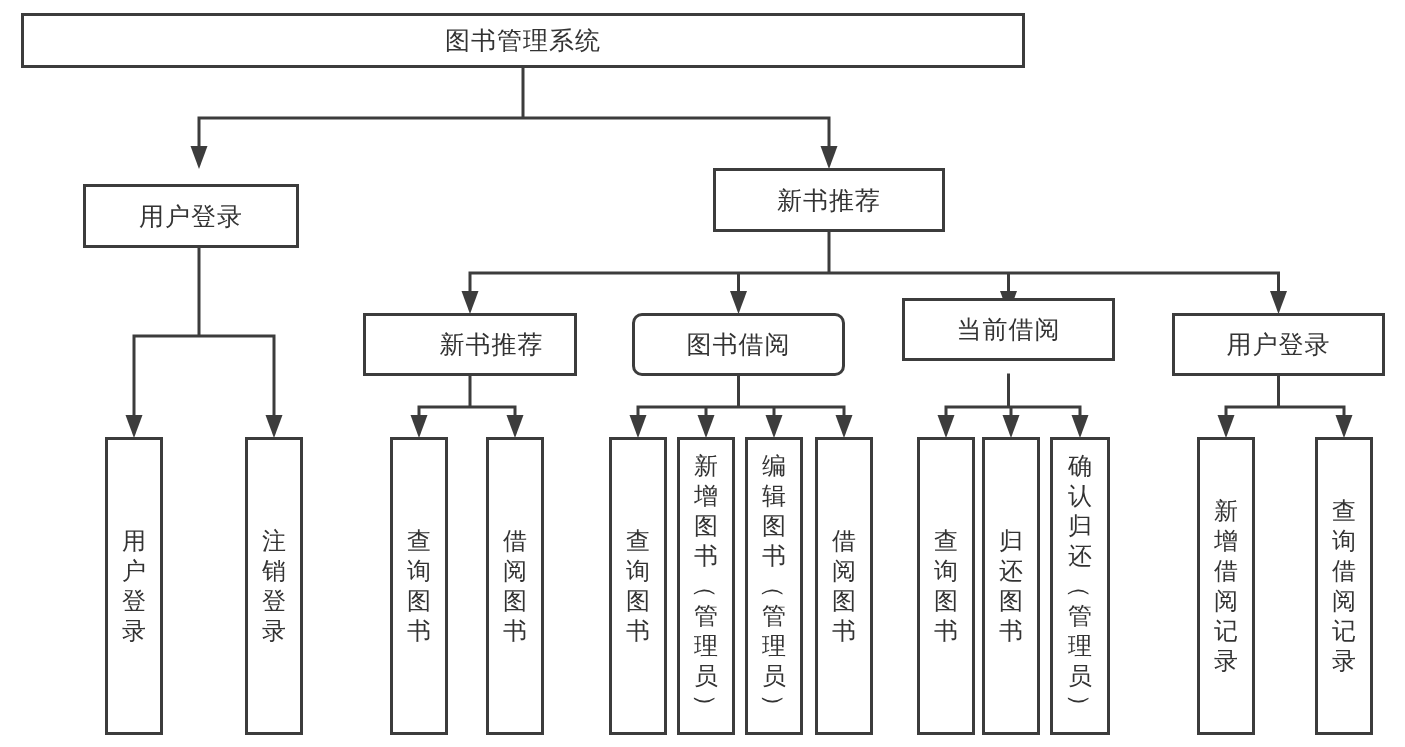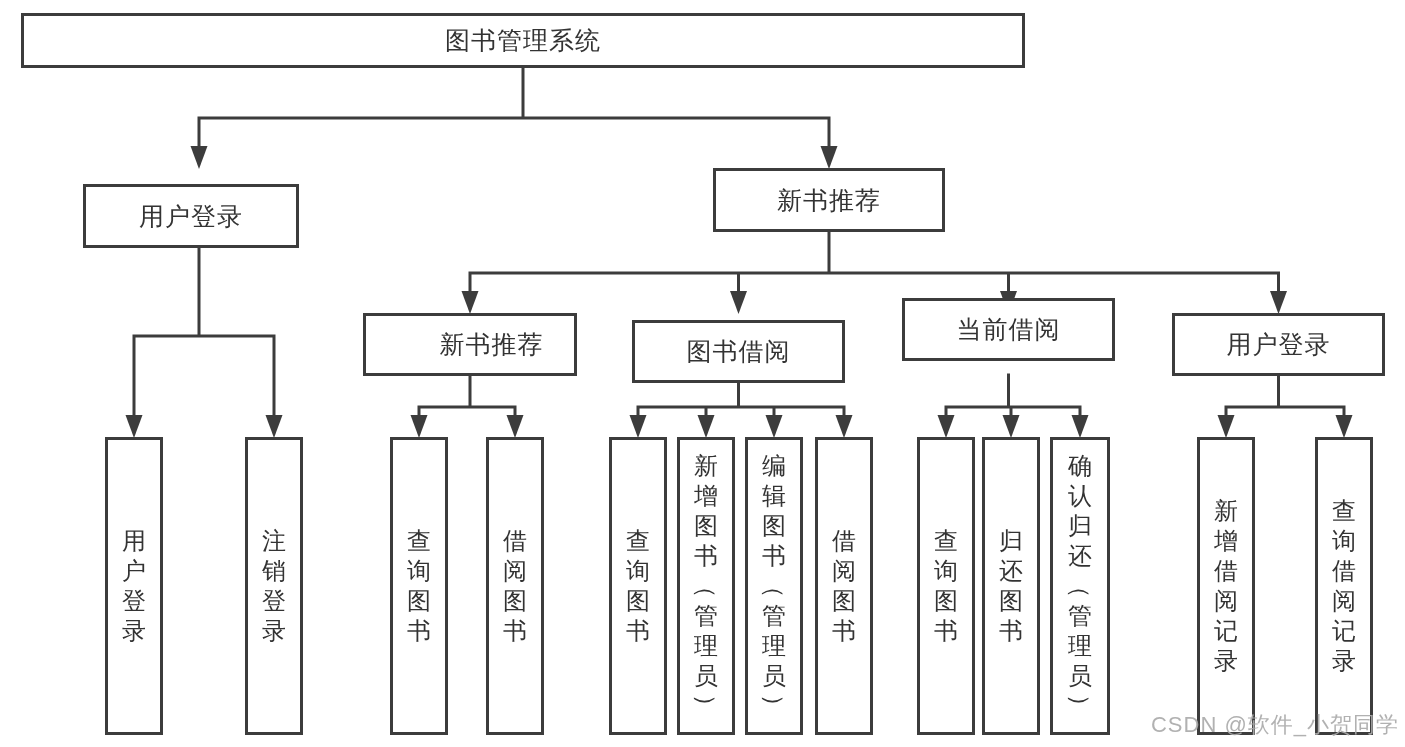--- a/index.html
+++ b/index.html
@@ -65,21 +65,21 @@
       </div>
       <div class="node" style="left: 83px; top: 168px; width: 216px; height: 64px; margin-top: 16px;">
         <span class="hlabel">用户登录</span>
       </div>
       <div class="node" style="left: 713px; top: 168px; width: 232px; height: 64px;">
         <span class="hlabel">新书推荐</span>
       </div>
       <div class="node" style="left: 363px; top: 313px; width: 214px; height: 63px; padding-left: 43px;">
         <span class="hlabel">新书推荐</span>
       </div>
-      <div class="node" style="left: 632px; top: 320px; width: 213px; height: 63px;">
+      <div class="node" style="left: 632px; top: 313px; width: 213px; height: 63px; border-radius: 10px;">
         <span class="hlabel">图书借阅</span>
       </div>
       <div class="node" style="left: 902px; top: 298px; width: 213px; height: 63px;">
         <span class="hlabel">当前借阅</span>
       </div>
       <div class="node" style="left: 1172px; top: 313px; width: 213px; height: 63px;">
         <span class="hlabel">用户登录</span>
       </div>
       <div class="node vertical" style="left: 105px; top: 437px; width: 58px; height: 298px;">
         <div class="vchars">
@@ -198,14 +198,13 @@
         <div class="vchars">
           <span>查</span>
           <span>询</span>
           <span>借</span>
           <span>阅</span>
           <span>记</span>
           <span>录</span>
         </div>
       </div>
     </div>
-  <div class="watermark">CSDN @软件_小贺同学</div>
 </div>
 
 </body></html>

